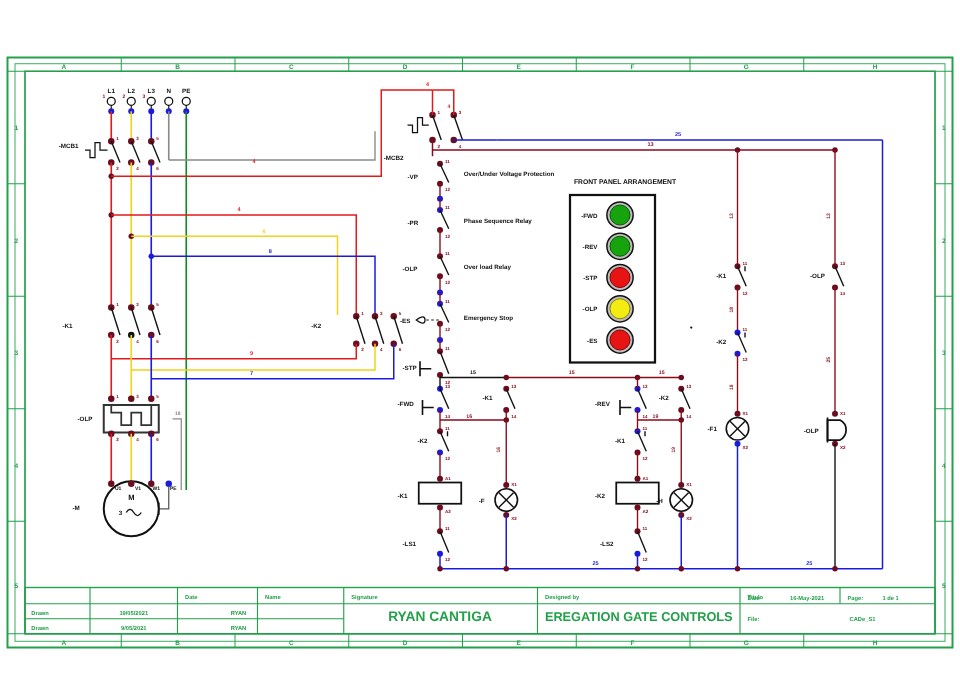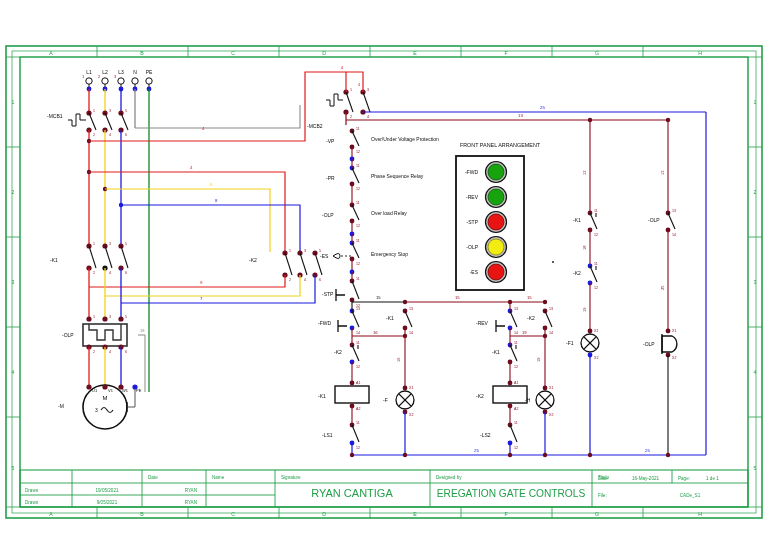--- a/index.html
+++ b/index.html
@@ -1,19 +1,19 @@
 <!DOCTYPE html>
 <html><head>
 <meta charset="utf-8">
 <title>CADe_S1 — EREGATION GATE CONTROLS</title>
 <style>
   html,body{margin:0;padding:0;background:#ffffff;}
   body{width:768px;height:543px;overflow:hidden;
        font-family:"Liberation Sans", sans-serif;}
-  #sheet{position:relative;width:768px;height:543px;background:#ffffff;}
+  #sheet{position:relative;width:768px;height:543px;background:#ffffff;font-weight:bold;}
   svg{display:block;}
   text{font-family:"Liberation Sans", sans-serif;}
 </style>
 </head>
 <body>
 
 <div id="sheet">
 <svg width="768" height="543" viewBox="0 0 768 543">
   <rect x="0" y="0" width="768" height="543" fill="#ffffff"></rect>
 

